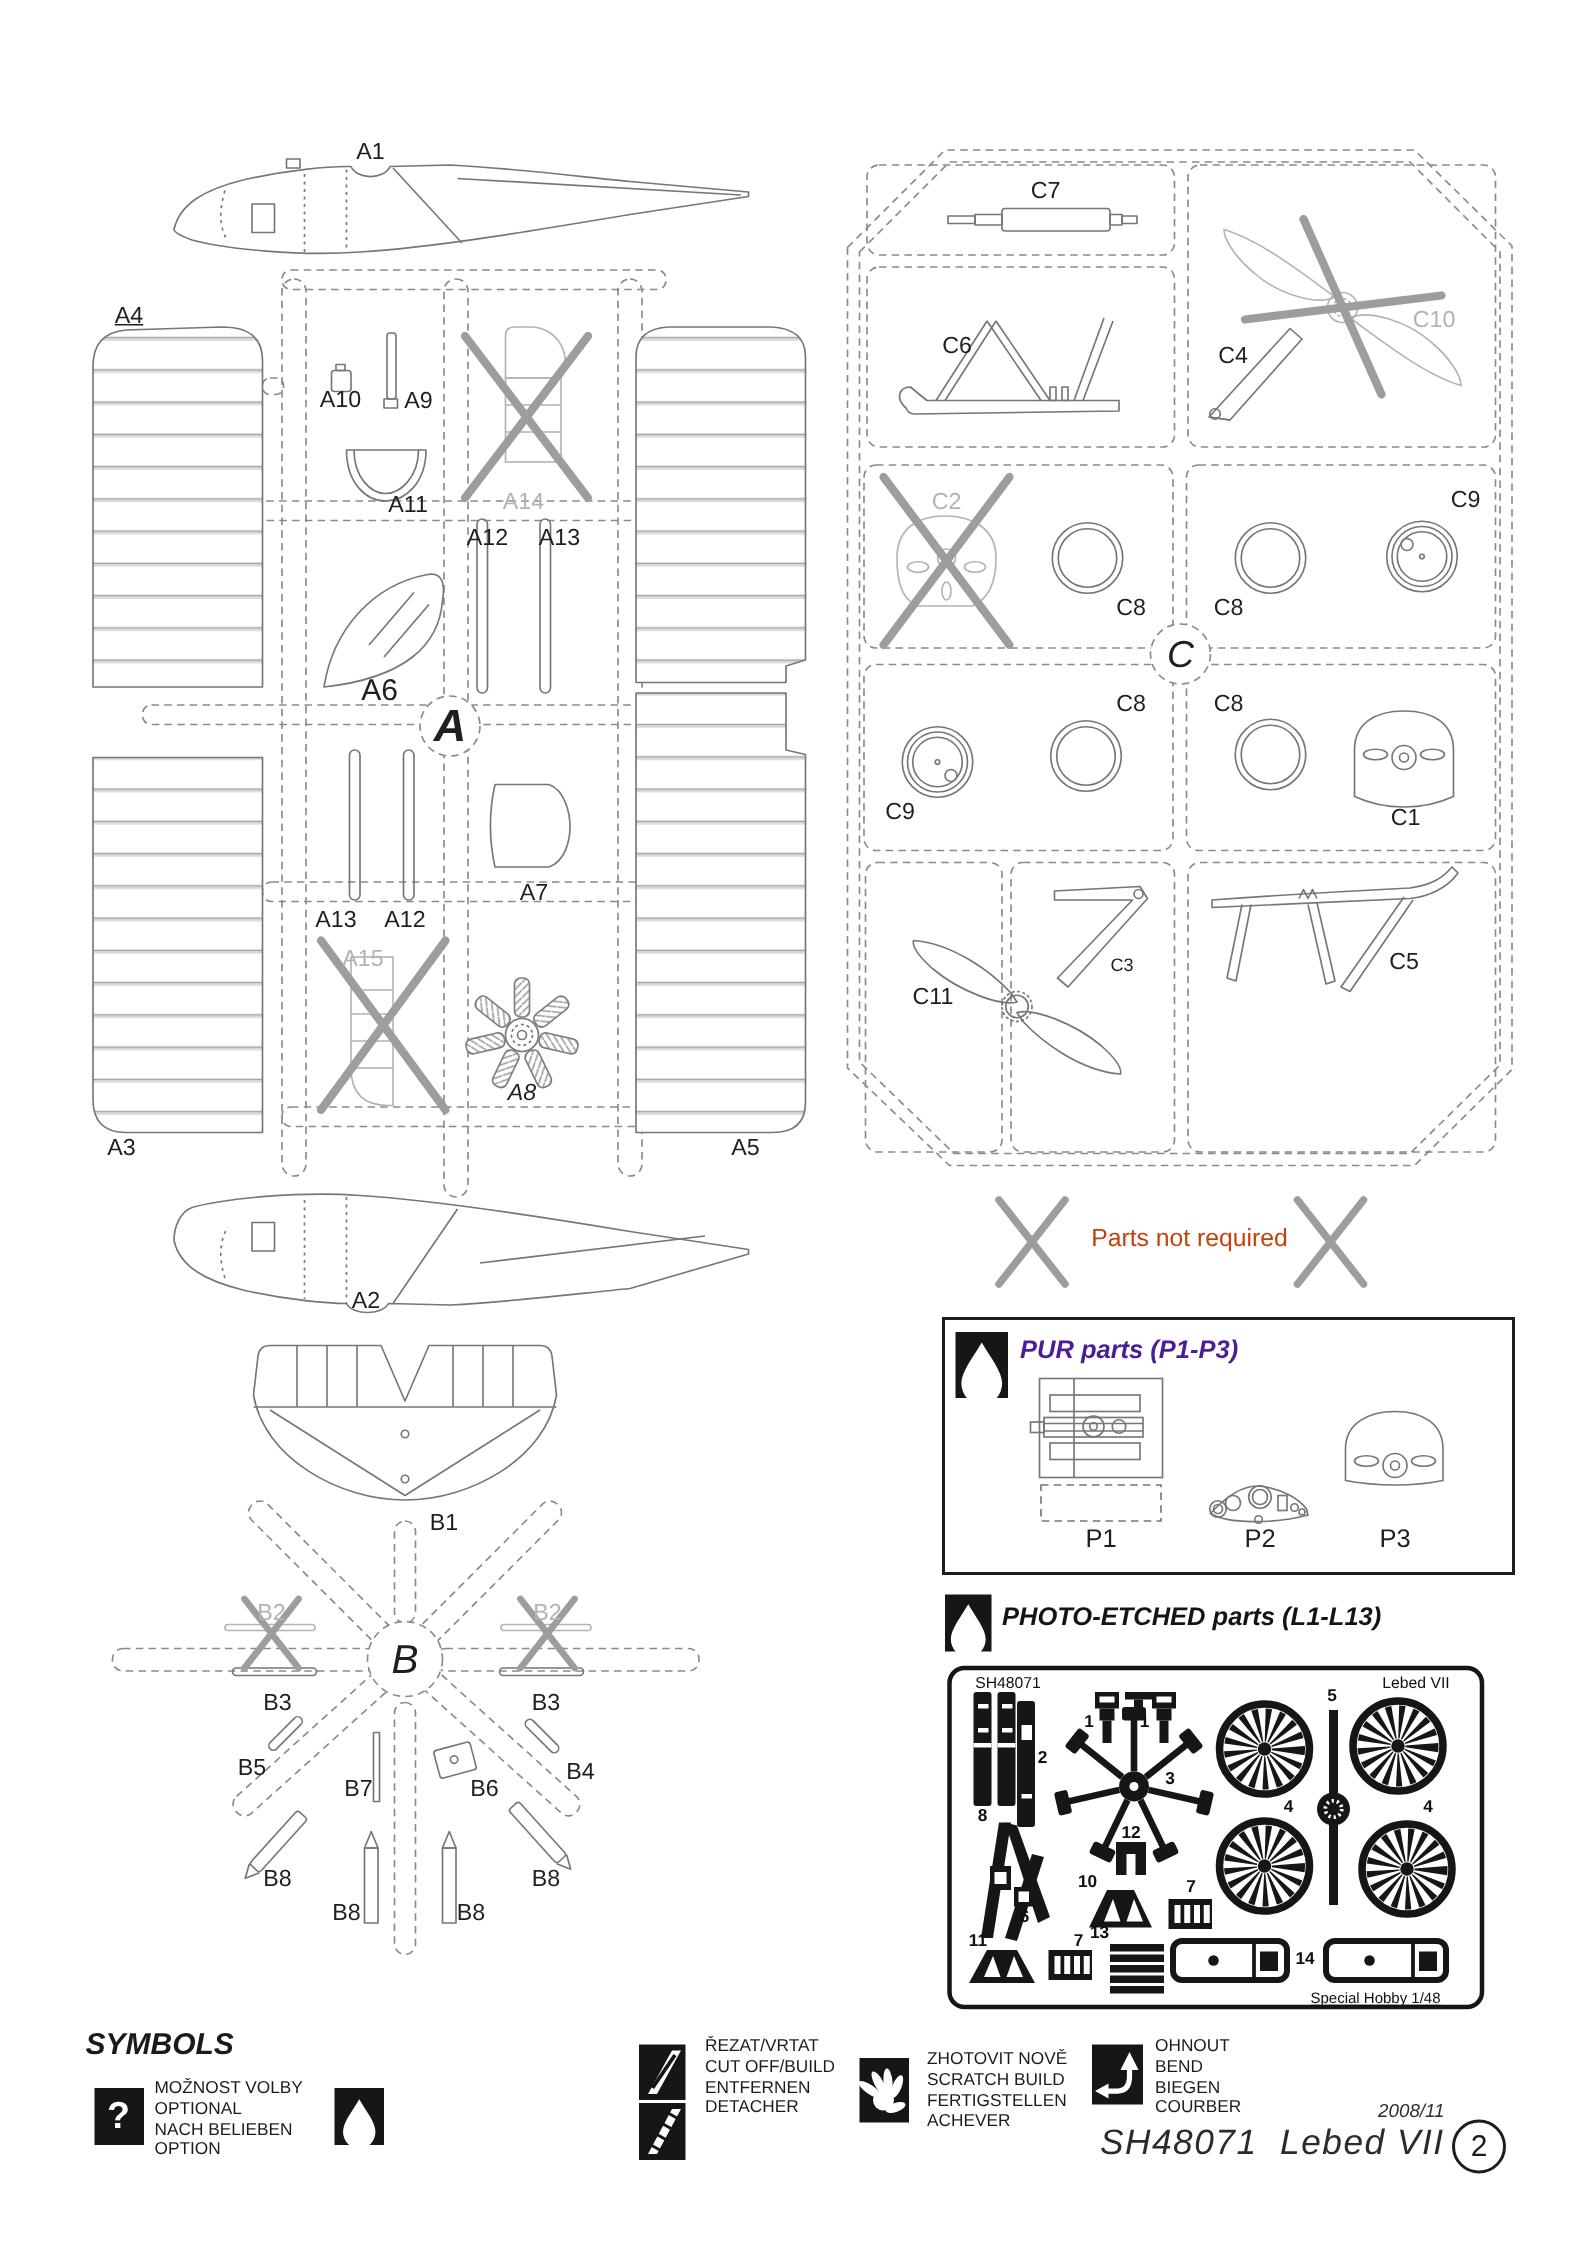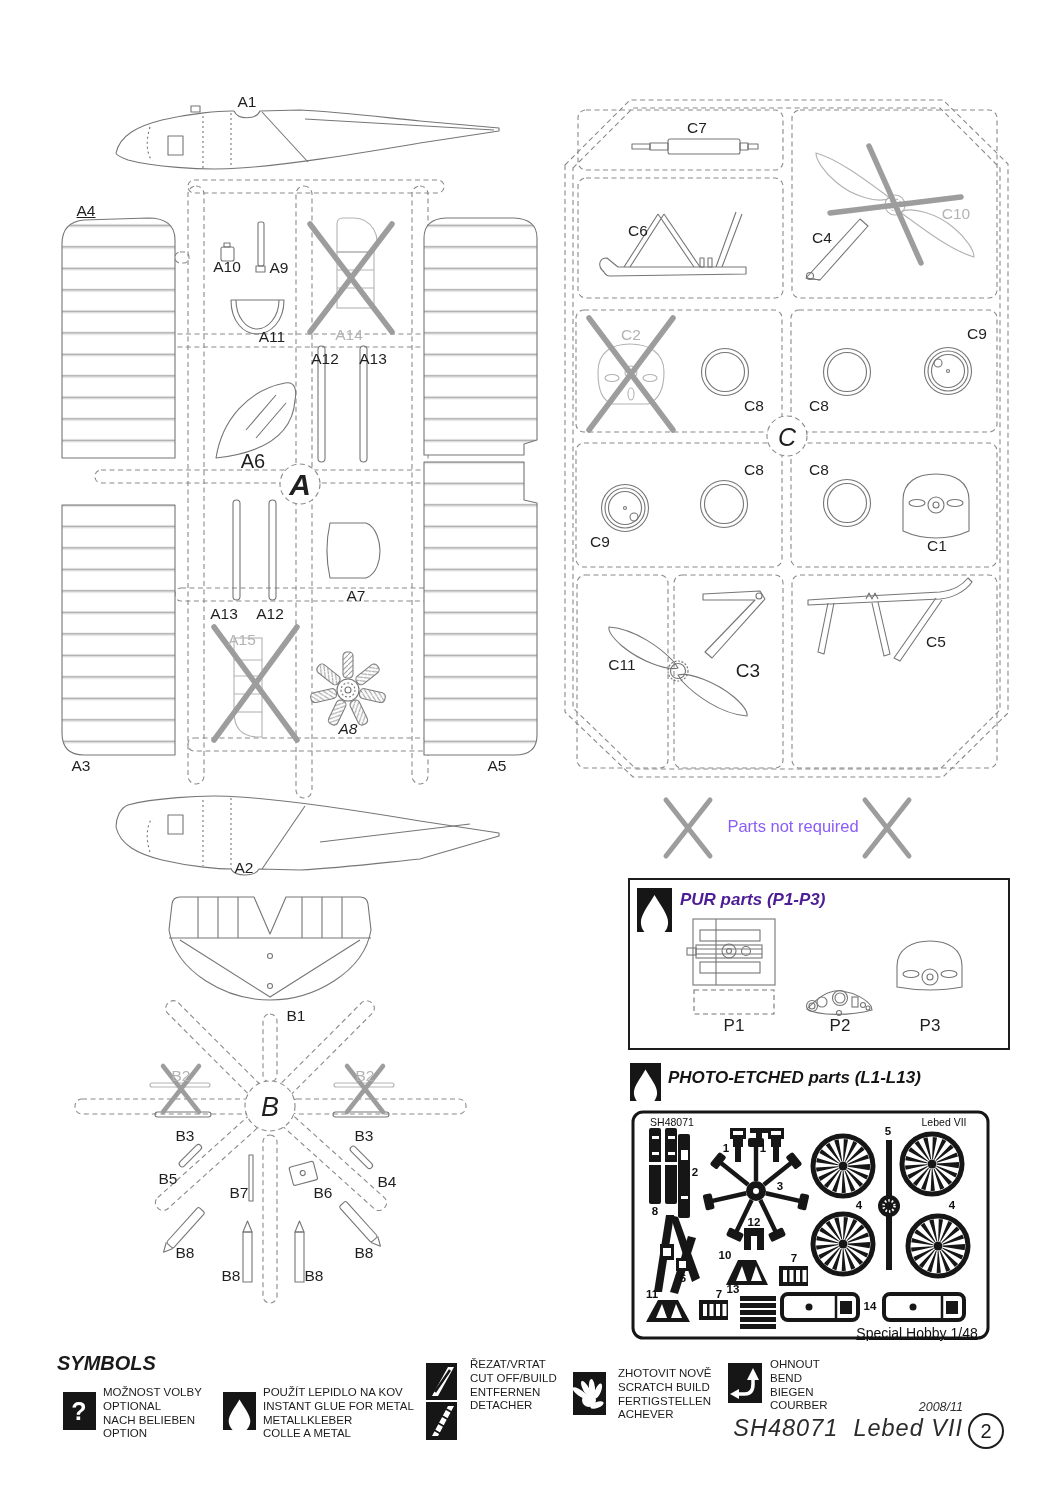--- a/index.html
+++ b/index.html
@@ -7,21 +7,21 @@
          font-family:"Liberation Sans",sans-serif;}
   #art{position:absolute;left:0;top:0;z-index:5;}
   .lbl{position:absolute;transform:translate(-50%,-50%);color:#1f1f1f;white-space:nowrap;z-index:10;
        font-family:"Liberation Sans",sans-serif;}
   .muted{color:#b3b3b3;}
   .fn{font-weight:700;color:#101010;}
   .ft{color:#101010;}
   .sl{font-weight:400;}
   #page-title{position:absolute;left:0;right:0;top:50px;text-align:center;font-size:27px;
       font-weight:bold;font-style:italic;letter-spacing:2px;word-spacing:14px;color:#1a1a1a;z-index:10;}
-  #pnr{position:absolute;left:793px;top:826px;transform:translate(-50%,-50%);font-size:16.5px;color:#8b5cf6;z-index:10;}
+  #pnr{position:absolute;left:793px;top:826px;transform:translate(-50%,-50%);font-size:16.5px;color:#c2410c;z-index:10;}
   #pur-box{position:absolute;left:628px;top:878px;width:378px;height:168px;border:2px solid #1d1d1d;z-index:1;}
   #pur-title{position:absolute;left:680px;top:890px;font-size:17px;font-weight:bold;font-style:italic;color:#4c1d95;z-index:10;}
   #pe-title{position:absolute;left:668px;top:1068px;font-size:17px;font-weight:bold;font-style:italic;color:#141414;z-index:10;}
   #symbols-title{position:absolute;left:57px;top:1352px;font-size:20px;font-weight:bold;font-style:italic;color:#1a1a1a;z-index:10;}
   .sym{position:absolute;z-index:10;font-size:11.5px;line-height:13.8px;color:#1c1c1c;}
   #qmark{position:absolute;left:79px;top:1411px;transform:translate(-50%,-50%);color:#fff;
       font-size:25px;font-weight:bold;z-index:10;}
   .fdate{position:absolute;right:98px;top:1400px;font-style:italic;font-size:12.5px;color:#2e2e2e;z-index:10;}
   .fcode{position:absolute;right:98px;top:1415px;font-style:italic;font-size:23.5px;color:#2b2b2b;letter-spacing:1px;z-index:10;}
   #page-circle{position:absolute;left:968px;top:1413px;width:32px;height:32px;border:2.5px solid #1e1e1e;
@@ -37,26 +37,20 @@
   <div id="pur-title">PUR parts (P1-P3)</div>
   <div id="pe-title">PHOTO-ETCHED parts (L1-L13)</div>
   <div id="symbols-title">SYMBOLS</div>
   <div id="qmark">?</div>
 
   <div class="sym" style="left:103px;top:1386px">
     <div>MOŽNOST VOLBY</div>
     <div>OPTIONAL</div>
     <div>NACH BELIEBEN</div>
     <div>OPTION</div>
-  </div>
-  <div class="sym" style="left:263px;top:1386px">
-    <div>POUŽÍT LEPIDLO NA KOV</div>
-    <div>INSTANT GLUE FOR METAL</div>
-    <div>METALLKLEBER</div>
-    <div>COLLE A METAL</div>
   </div>
   <div class="sym" style="left:470px;top:1358px">
     <div>ŘEZAT/VRTAT</div>
     <div>CUT OFF/BUILD</div>
     <div>ENTFERNEN</div>
     <div>DETACHER</div>
   </div>
   <div class="sym" style="left:618px;top:1367px">
     <div>ZHOTOVIT NOVĚ</div>
     <div>SCRATCH BUILD</div>
@@ -542,21 +536,21 @@
     <div class="lbl pl muted" style="left: 956px; top: 214px; font-size: 15.5px;">C10</div>
     <div class="lbl pl muted" style="left: 631px; top: 335px; font-size: 15.5px;">C2</div>
     <div class="lbl pl" style="left: 754px; top: 406px; font-size: 15.5px;">C8</div>
     <div class="lbl pl" style="left: 819px; top: 406px; font-size: 15.5px;">C8</div>
     <div class="lbl pl" style="left: 977px; top: 334px; font-size: 15.5px;">C9</div>
     <div class="lbl pl" style="left: 600px; top: 542px; font-size: 15.5px;">C9</div>
     <div class="lbl pl" style="left: 754px; top: 470px; font-size: 15.5px;">C8</div>
     <div class="lbl pl" style="left: 819px; top: 470px; font-size: 15.5px;">C8</div>
     <div class="lbl pl" style="left: 937px; top: 546px; font-size: 15.5px;">C1</div>
     <div class="lbl pl" style="left: 622px; top: 665px; font-size: 15.5px;">C11</div>
-    <div class="lbl pl" style="left: 748px; top: 643px; font-size: 19px; margin-top: 28px;">C3</div>
+    <div class="lbl pl" style="left: 748px; top: 643px; font-size: 12px;">C3</div>
     <div class="lbl pl" style="left: 936px; top: 642px; font-size: 15.5px;">C5</div>
     <div class="lbl pl" style="left: 734px; top: 1026px; font-size: 17px;">P1</div>
     <div class="lbl pl" style="left: 840px; top: 1026px; font-size: 17px;">P2</div>
     <div class="lbl pl" style="left: 930px; top: 1026px; font-size: 17px;">P3</div>
     <div class="lbl sl" style="left: 300px; top: 485px; font-size: 30px; font-weight: 700; font-style: italic;">A</div>
     <div class="lbl sl" style="left: 270px; top: 1107px; font-size: 27px; font-style: italic;">B</div>
     <div class="lbl sl" style="left: 787px; top: 437px; font-size: 25px; font-style: italic;">C</div>
     <div class="lbl fn" style="left: 726px; top: 1148px; font-size: 11.5px;">1</div>
     <div class="lbl fn" style="left: 763px; top: 1148px; font-size: 11.5px;">1</div>
     <div class="lbl fn" style="left: 695px; top: 1172px; font-size: 11.5px;">2</div>
@@ -568,14 +562,14 @@
     <div class="lbl fn" style="left: 754px; top: 1222px; font-size: 11.5px;">12</div>
     <div class="lbl fn" style="left: 725px; top: 1255px; font-size: 11.5px;">10</div>
     <div class="lbl fn" style="left: 794px; top: 1258px; font-size: 11.5px;">7</div>
     <div class="lbl fn" style="left: 683px; top: 1278px; font-size: 11.5px;">6</div>
     <div class="lbl fn" style="left: 733px; top: 1289px; font-size: 11.5px;">13</div>
     <div class="lbl fn" style="left: 652px; top: 1294px; font-size: 11.5px;">11</div>
     <div class="lbl fn" style="left: 719px; top: 1294px; font-size: 11.5px;">7</div>
     <div class="lbl fn" style="left: 870px; top: 1306px; font-size: 11.5px;">14</div>
     <div class="lbl ft" style="left: 672px; top: 1122px; font-size: 10.5px;">SH48071</div>
     <div class="lbl ft" style="left: 944px; top: 1122px; font-size: 10.5px;">Lebed VII</div>
-    <div class="lbl ft" style="left: 917px; top: 1333px; font-size: 14px; text-decoration: underline;">Special Hobby 1/48</div>
+    <div class="lbl ft" style="left: 917px; top: 1333px; font-size: 10px; text-decoration: underline;">Special Hobby 1/48</div>
   </div>
 
 </body></html>

